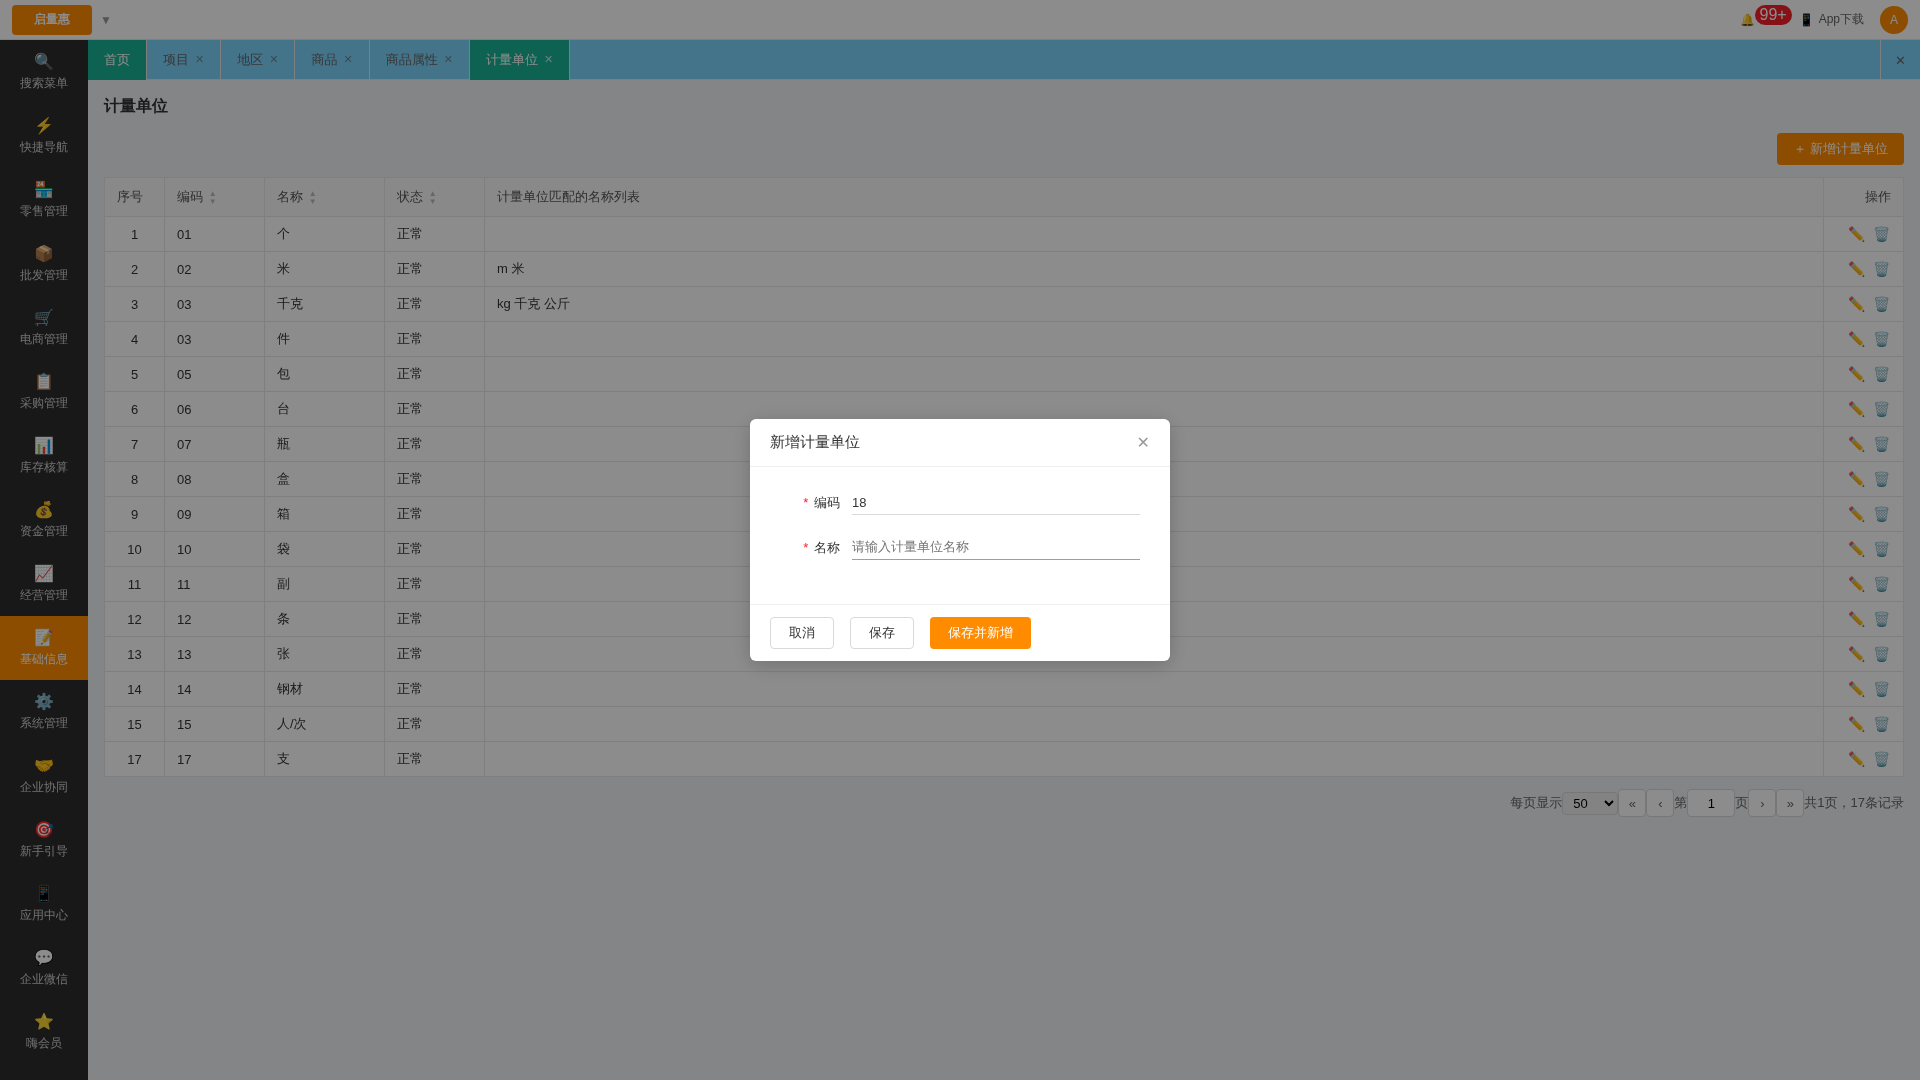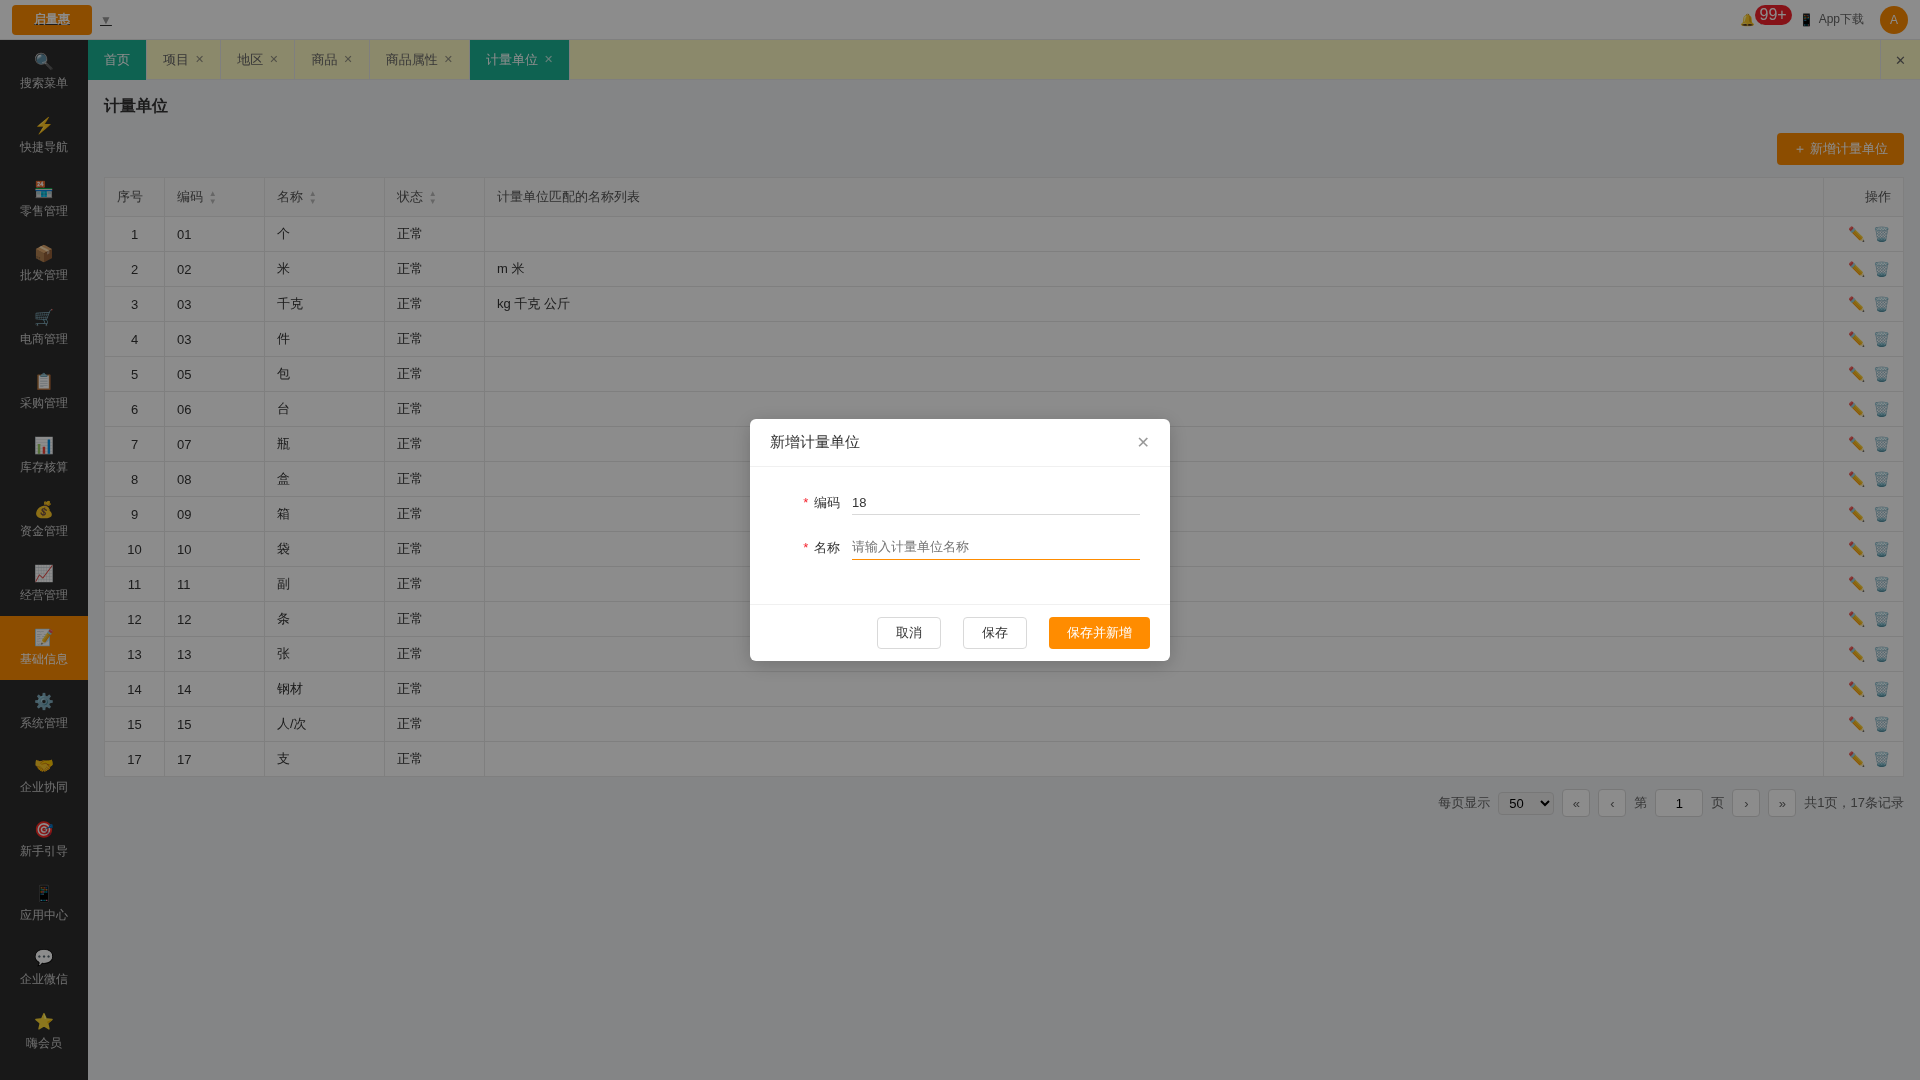--- a/index.html
+++ b/index.html
@@ -13,21 +13,20 @@
       align-items: center;
       justify-content: space-between;
       padding: 0 12px;
       border-bottom: 1px solid #e8e8e8;
       flex-shrink: 0;
     }
     .logo-area {
       display: flex;
       align-items: center;
       gap: 8px;
-      text-decoration: underline;
     }
     .logo-box {
       width: 80px;
       height: 30px;
       background: #ff8c00;
       border-radius: 4px;
       display: flex;
       align-items: center;
       justify-content: center;
       color: #fff;
@@ -112,21 +111,21 @@
     .content-area {
       flex: 1;
       display: flex;
       flex-direction: column;
       overflow: hidden;
     }
 
     
     .tab-bar {
       height: 40px;
-      background: #fef9c3;
+      background: #7dd3fc;
       display: flex;
       align-items: center;
       padding: 0 0;
       border-bottom: 1px solid #e8e8e8;
       flex-shrink: 0;
       position: relative;
     }
     .tab-item {
       height: 40px;
       display: flex;
@@ -231,21 +230,21 @@
       color: #999;
       font-size: 14px;
     }
 
     
     .pagination {
       display: flex;
       justify-content: flex-end;
       align-items: center;
       padding: 12px 0;
-      gap: 8px;
+      gap: 0;
       font-size: 13px;
       color: #666;
     }
     .pagination select {
       border: 1px solid #d9d9d9;
       border-radius: 4px;
       padding: 2px 6px;
       font-size: 13px;
     }
     .page-btn {
@@ -332,22 +331,22 @@
       color: #333;
     }
     .form-input.active-border {
       border-bottom-color: #ff8c00;
       font-family: Liberation Serif, serif;
     }
     .modal-footer {
       padding: 12px 20px;
       border-top: 1px solid #f0f0f0;
       display: flex;
-      justify-content: flex-end;
-      gap: 22px;
+      justify-content: flex-start;
+      gap: 16px;
     }
     .btn-cancel {
       border: 1px solid #d9d9d9;
       background: #fff;
       color: #333;
       border-radius: 4px;
       padding: 6px 18px;
       font-size: 13px;
       cursor: pointer;
     }

